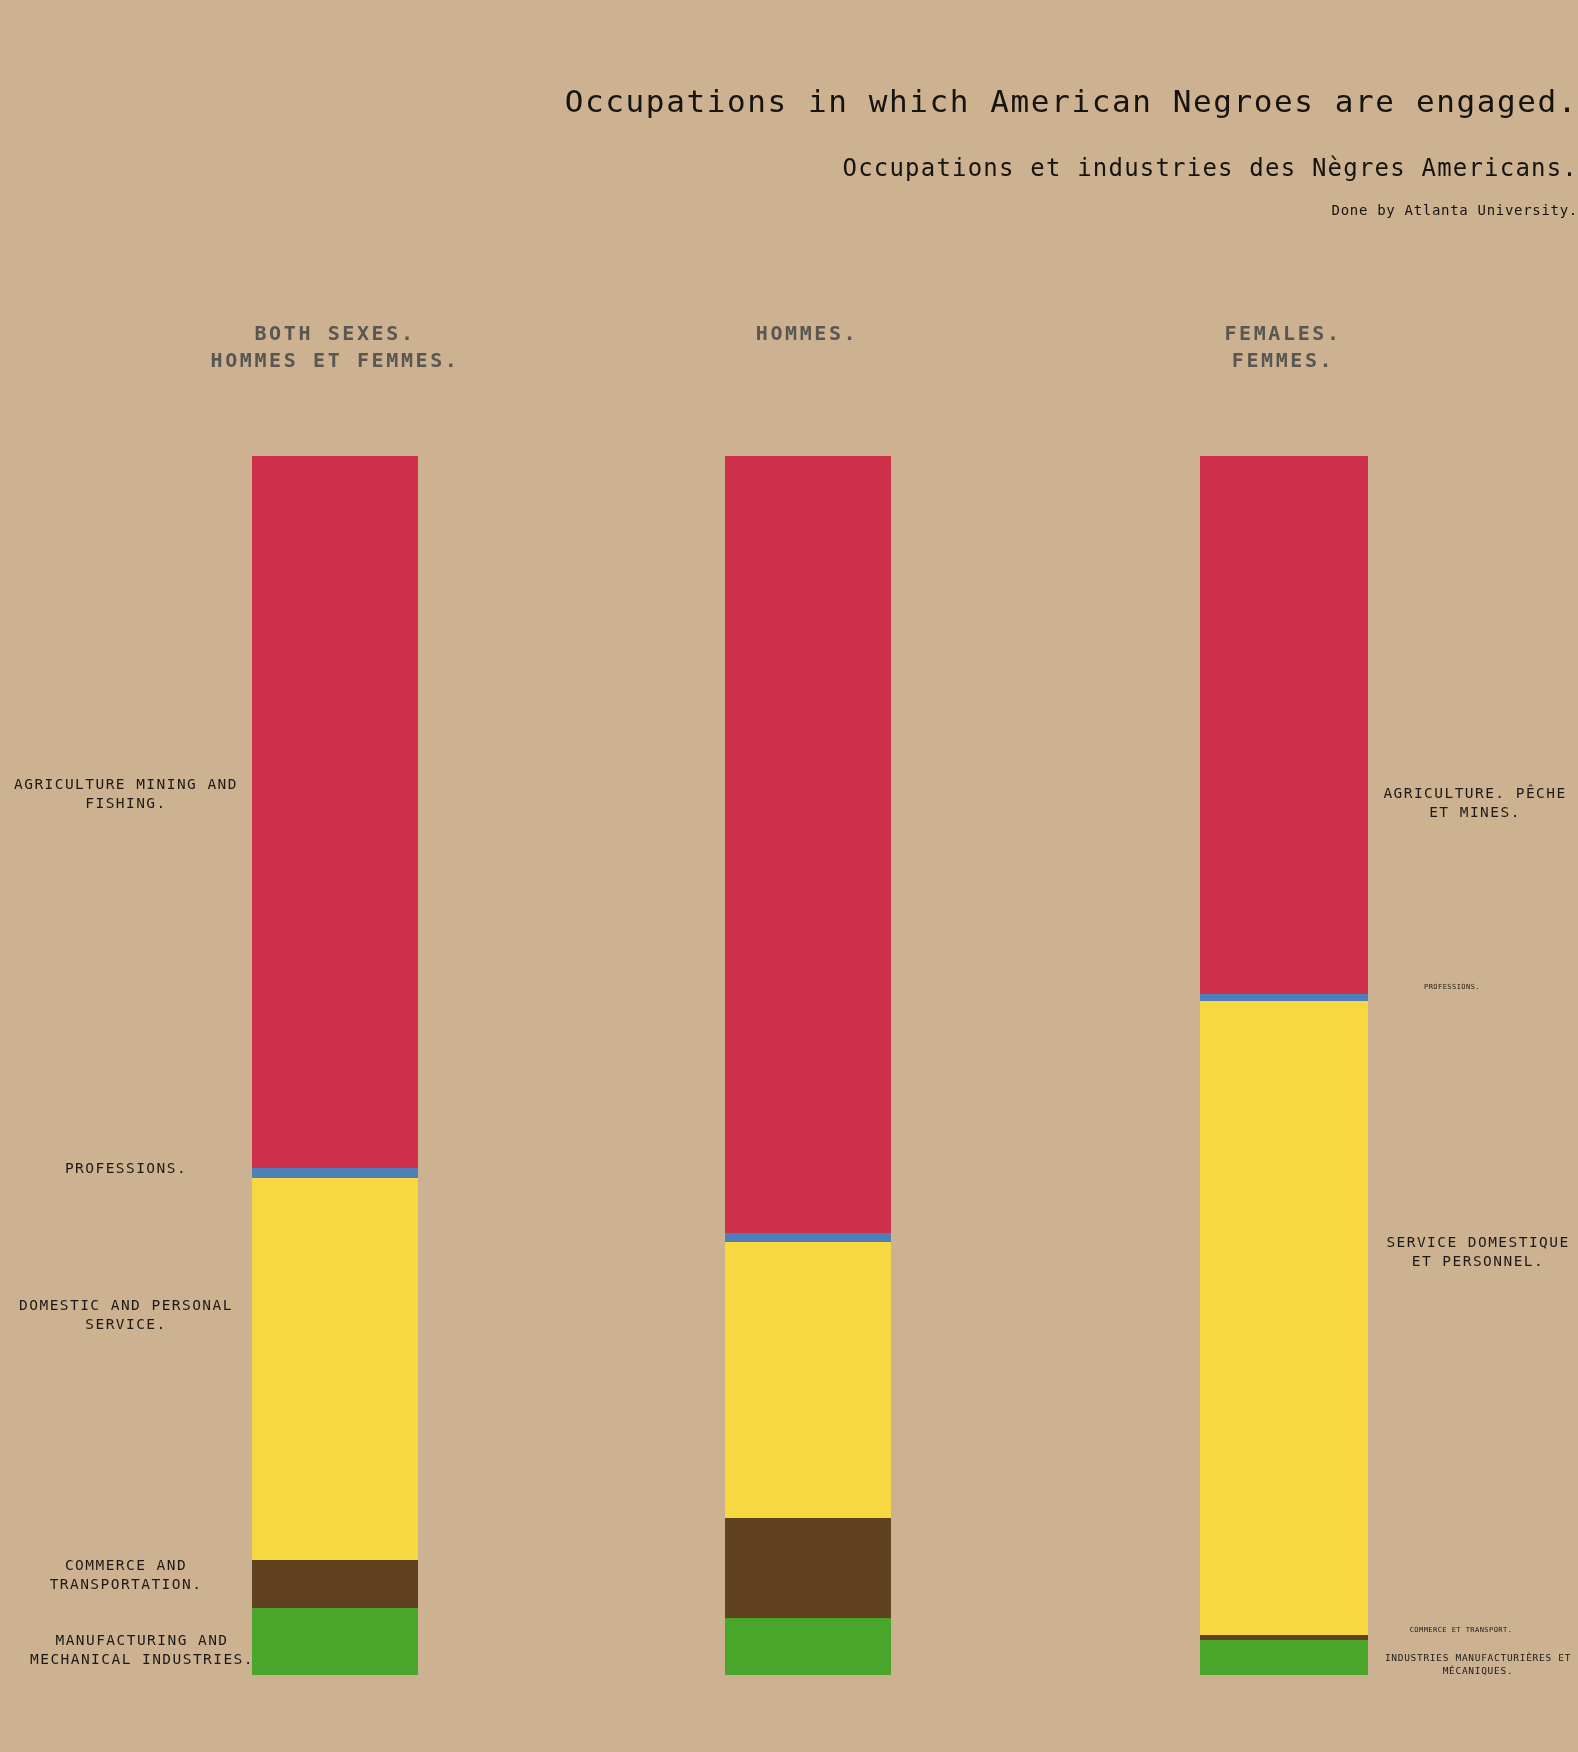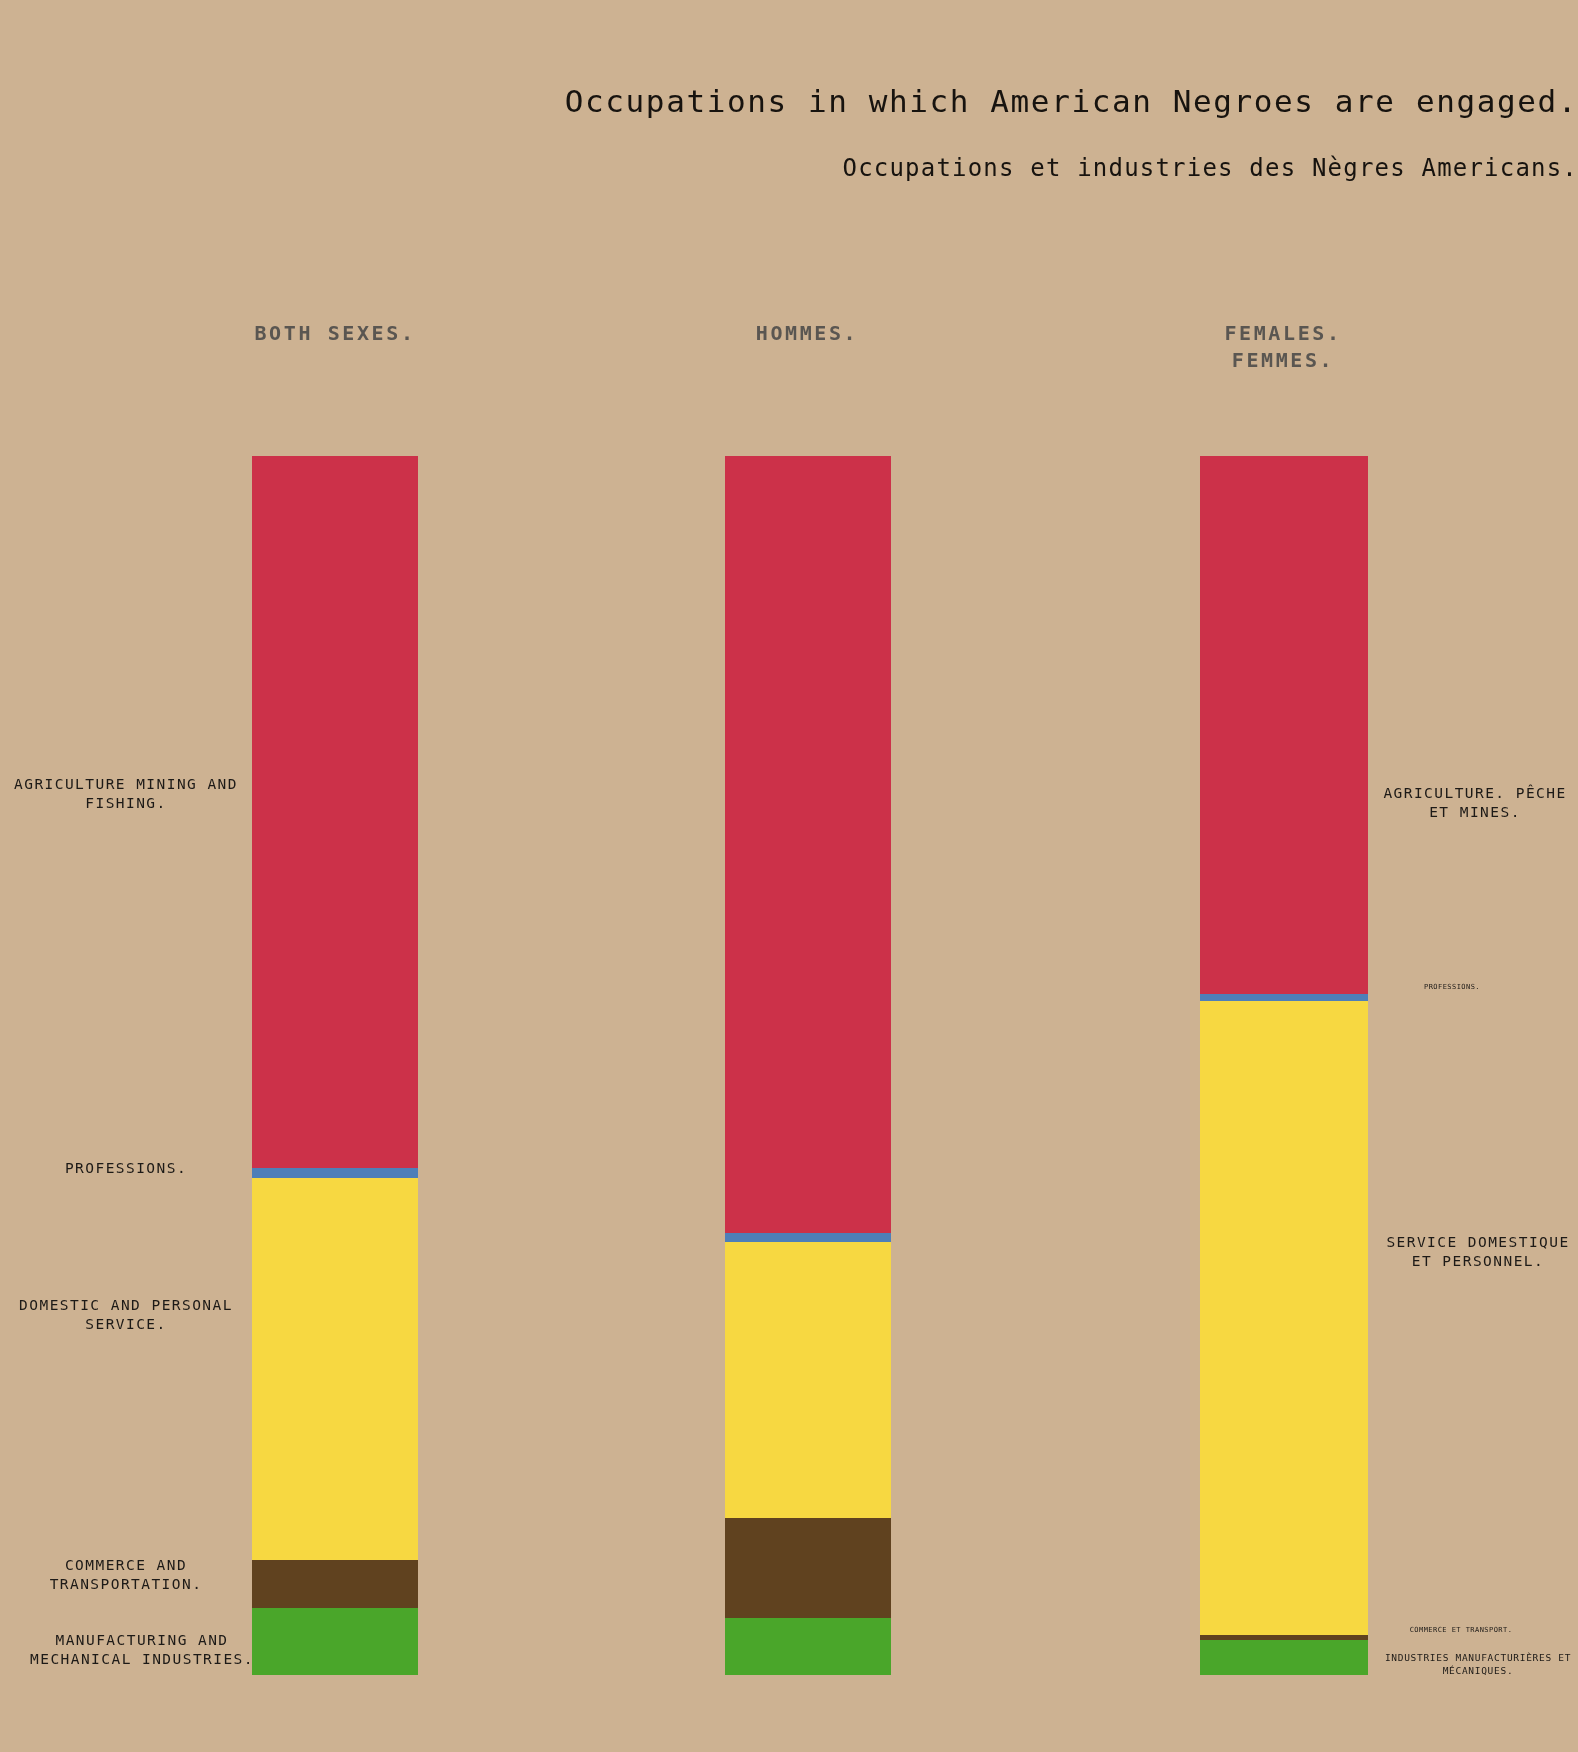--- a/index.html
+++ b/index.html
@@ -113,24 +113,26 @@
   #lbl-dom-fr    { left: 1380px; top: 1233px; width: 196px; }
   #lbl-comm-fr   { left: 1386px; top: 1626px; width: 150px; }
   #lbl-manu-fr   { left: 1380px; top: 1652px; width: 196px; }
 </style>
 </head>
 <body style="background: rgb(205, 178, 146);">
 
 <div class="titles">
   <div class="title-main">Occupations in which American Negroes are engaged.</div>
   <div class="title-sub">Occupations et industries des Nègres Americans.</div>
+  <div class="title-credit">Done by Atlanta University.</div>
 </div>
 
 <div class="col-heading" id="heading-both" style="color: rgb(90, 86, 81);">
   <span class="ch-en">BOTH SEXES.</span>
+  <span class="ch-fr">HOMMES ET FEMMES.</span>
 </div>
 <div class="col-heading" id="heading-males" style="color: rgb(90, 86, 81);">
   <span class="ch-fr">HOMMES.</span>
 </div>
 <div class="col-heading" id="heading-fem" style="color: rgb(90, 86, 81);">
   <span class="ch-en">FEMALES.</span>
   <span class="ch-fr">FEMMES.</span>
 </div>
 
 <div class="bar" id="bar-both">

